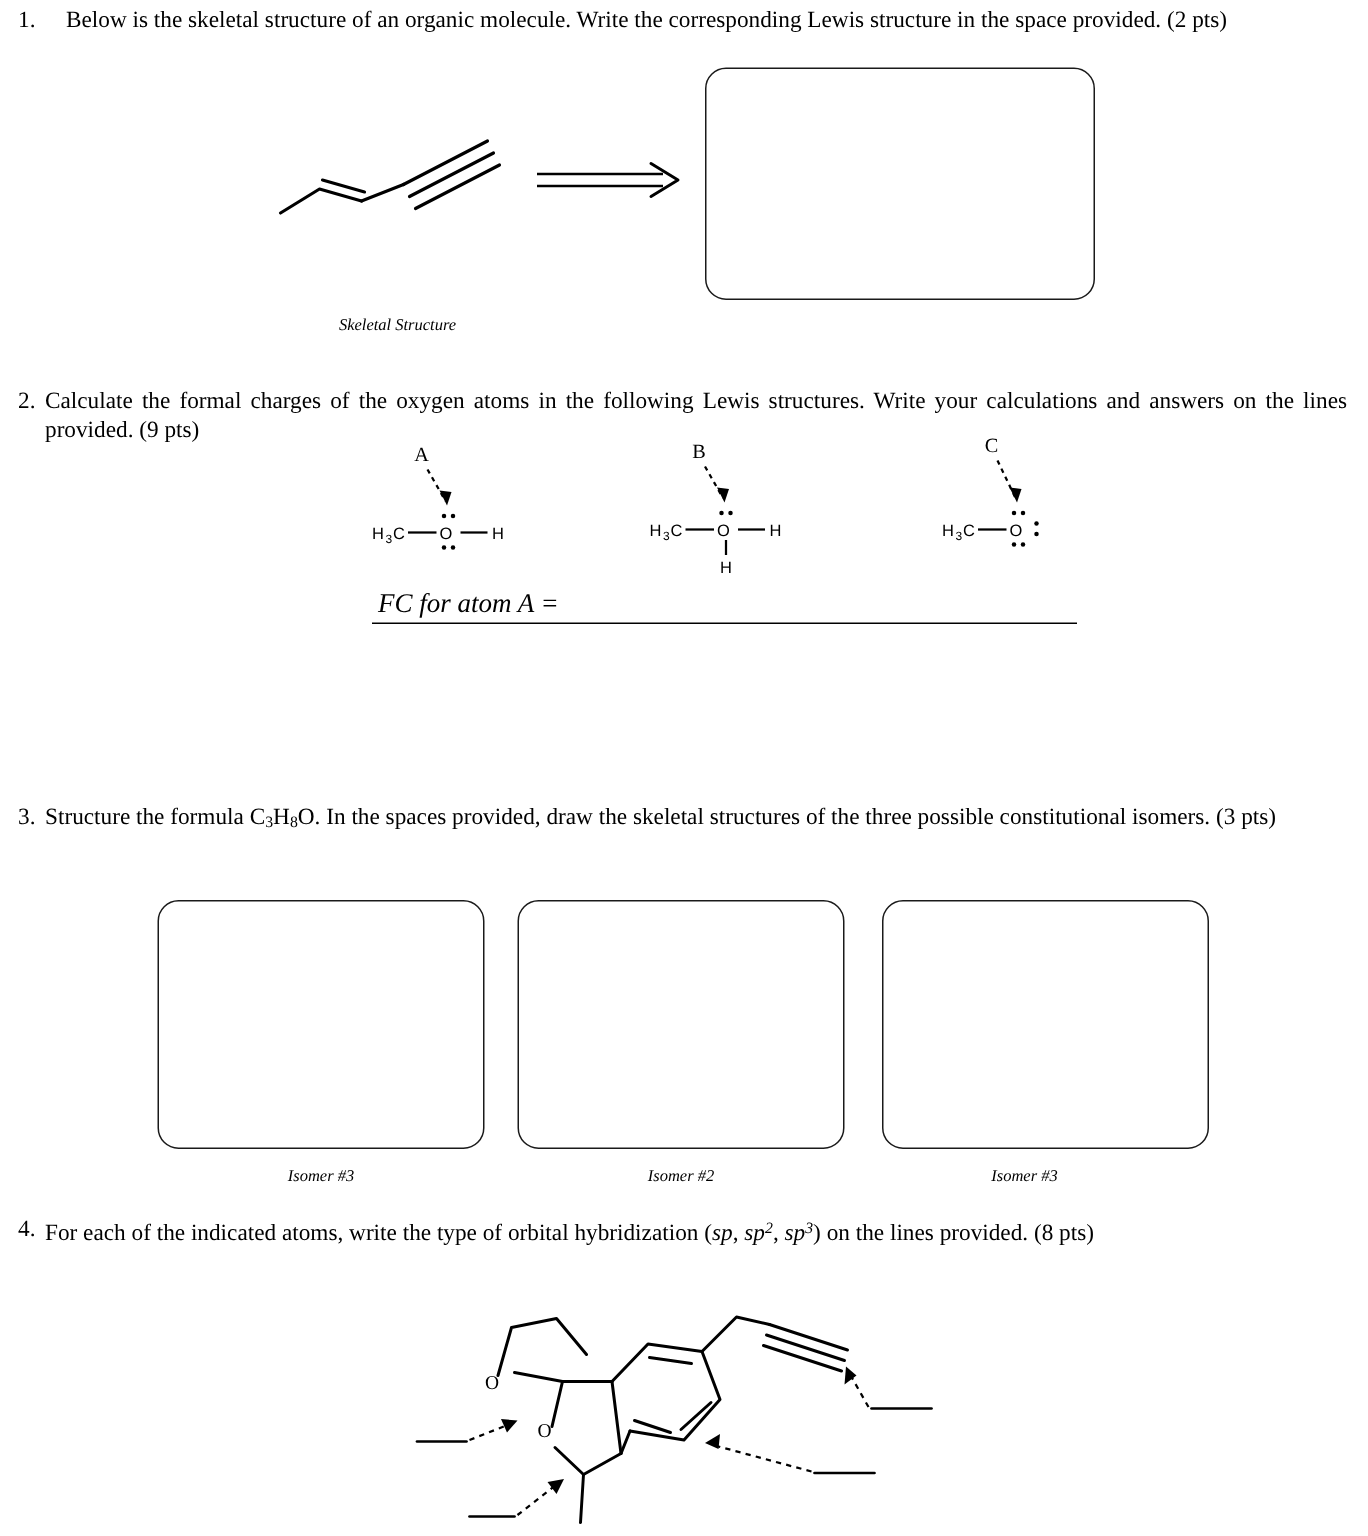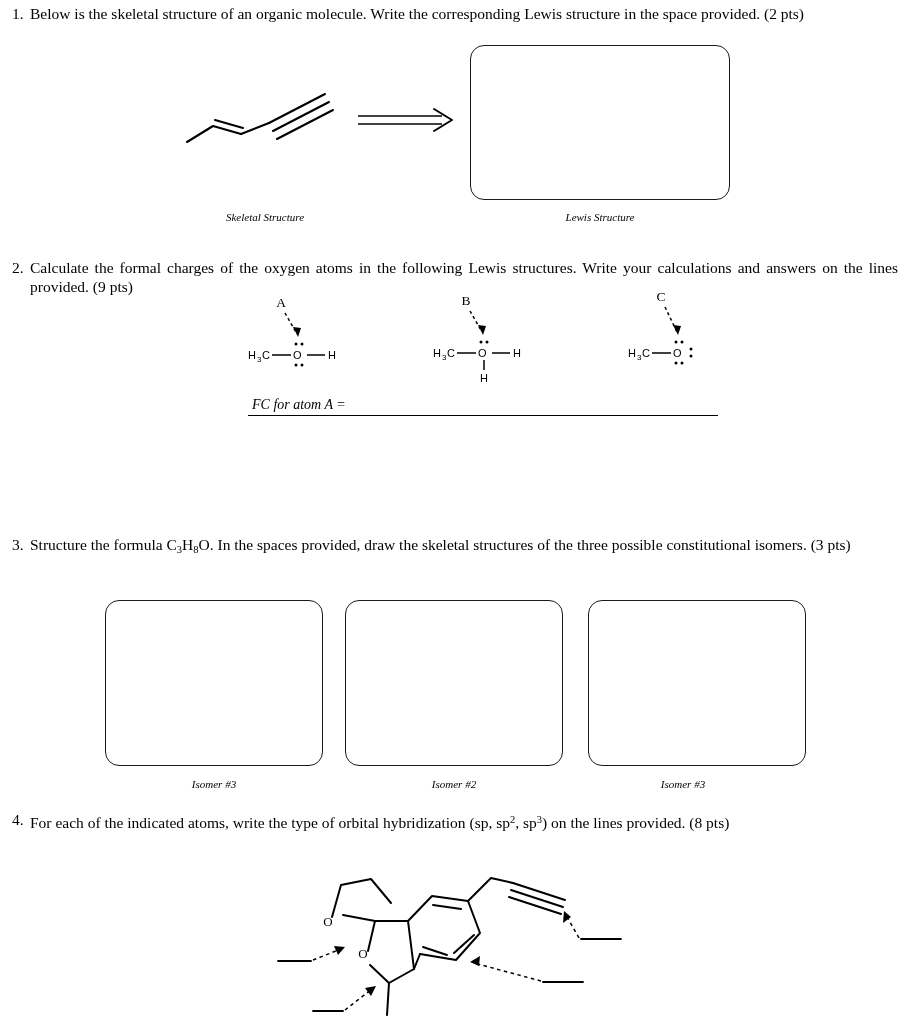--- a/index.html
+++ b/index.html
@@ -37,21 +37,21 @@
   }
   .q-text {
     font-size: 15.5px;
     line-height: 19px;
     text-align: justify;
     text-justify: inter-word;
   }
   .q-text.nojust { text-align: left; }
   sub { font-size: 0.68em; vertical-align: -0.25em; }
   sup { font-size: 0.68em; vertical-align: 0.45em; }
-  .it { }
+  .it { font-style: italic; }
 
   
   .ansbox {
     position: absolute;
     border: 1.4px solid #1a1a1a;
     border-radius: 14px;
     background: #ffffff;
     box-sizing: border-box;
   }
   .caption {
@@ -64,21 +64,21 @@
 
   
   .fc-row {
     position: absolute;
     border-bottom: 1.3px solid #000;
     box-sizing: border-box;
   }
   .fc-label {
     position: absolute;
     font-style: italic;
-    font-size: 14px;
+    font-size: 18px;
     white-space: nowrap;
     left: 4px;
     bottom: 2px;
   }
 
   
   .draw {
     position: absolute;
     overflow: visible;
   }
@@ -103,42 +103,41 @@
   }
   .dot { fill: #000; }
 </style>
 </head>
 <body>
 
 <div class="page">
 
   <div class="q" style="left:0px; top:4px; width:900px;">
     <div class="q-num">1.</div>
-    <div class="q-text" style="width:858px;">Below is the skeletal structure of an organic molecule.  Write the corresponding Lewis structure in the space provided.  (2 pts)</div>
+    <div class="q-text" style="width:858px;margin-left:14px;">Below is the skeletal structure of an organic molecule.  Write the corresponding Lewis structure in the space provided.  (2 pts)</div>
   </div>
 
   <svg class="draw" style="left:185px; top:90px;" width="160" height="60" viewBox="0 0 160 60">
     <polyline points="2,52 28,36 56,44" stroke-width="2.1" stroke-linecap="round" stroke-linejoin="round"></polyline>
     <line x1="30" y1="30" x2="58" y2="38" stroke-width="2.1" stroke-linecap="round"></line>
     <polyline points="56,44 84,33" stroke-width="2.1" stroke-linecap="round" stroke-linejoin="round"></polyline>
     <line x1="84" y1="33" x2="140" y2="4" stroke-width="2.1" stroke-linecap="round"></line>
     <line x1="88" y1="41" x2="144" y2="12" stroke-width="2.1" stroke-linecap="round"></line>
     <line x1="92" y1="49" x2="148" y2="20" stroke-width="2.1" stroke-linecap="round"></line>
   </svg>
 
   <svg class="draw" style="left:358px; top:108px;" width="96" height="26" viewBox="0 0 96 26">
     <line x1="0" y1="8" x2="84" y2="8" stroke-width="1.7"></line>
     <line x1="0" y1="16" x2="84" y2="16" stroke-width="1.7"></line>
     <polyline points="76,1 94,12 76,23" stroke-width="2" stroke-linecap="round" stroke-linejoin="round"></polyline>
   </svg>
 
   <div class="ansbox" style="left:470px; top:45px; width:260px; height:155px;"></div>
 
   <div class="caption" style="left:185px; top:211px; width:160px;">Skeletal Structure</div>
-  <div class="caption" style="left:470px; top:211px; width:260px;">Lewis Structure</div>
 
   <div class="q" style="left:0px; top:258px; width:900px;">
     <div class="q-num">2.</div>
     <div class="q-text" style="width:868px;">Calculate the formal charges of the oxygen atoms in the following Lewis structures.  Write your calculations and answers on the lines provided.  (9 pts)</div>
   </div>
 
   <svg class="draw" style="left:245px; top:296px;" width="110" height="80" viewBox="0 0 110 80">
     <text class="abc-label" x="36" y="11" text-anchor="middle">A</text>
     <path d="M40,17 L52,38" stroke-width="1.5" stroke-dasharray="3,3"></path>
     <polygon points="53,41 48,31 56,32" fill="#000"></polygon>

